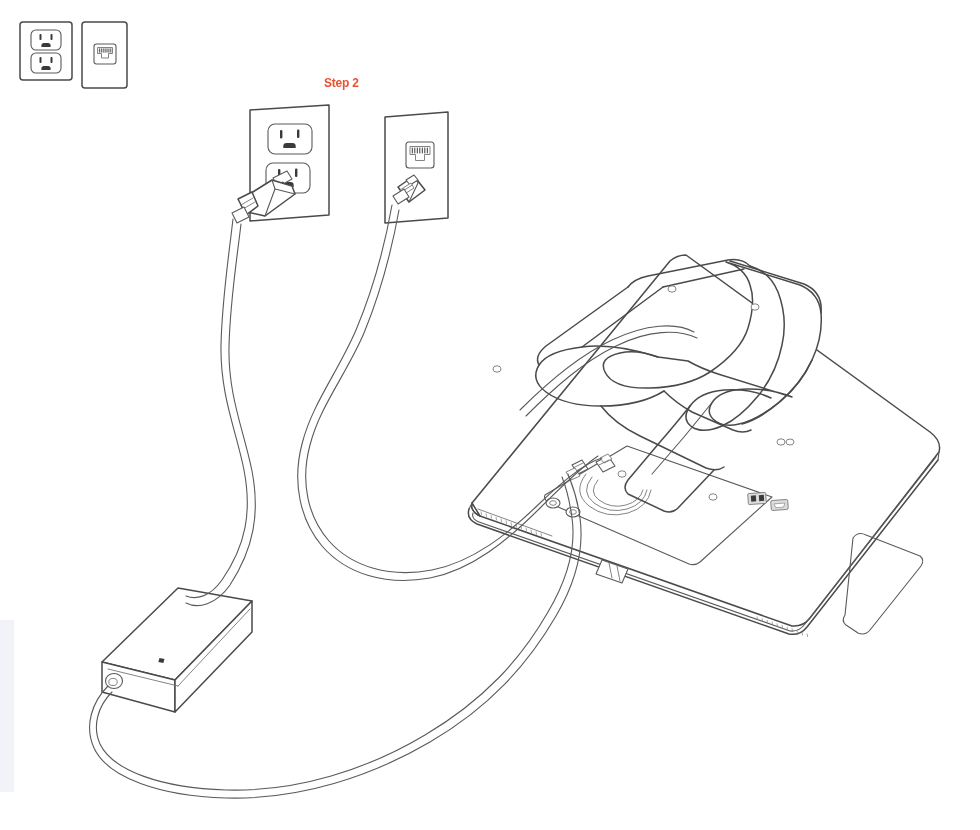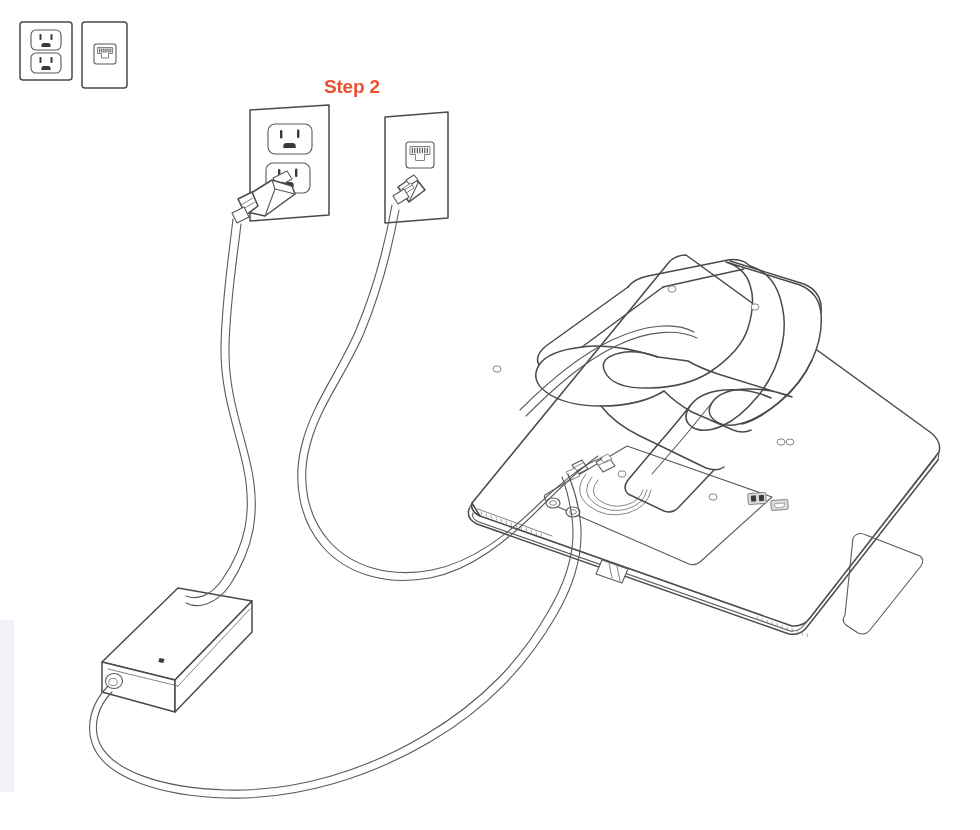--- a/index.html
+++ b/index.html
@@ -22,21 +22,21 @@
     position: absolute;
     left: 0;
     top: 0;
     width: 980px;
     height: 830px;
   }
   .step-label {
     position: absolute;
     font-family: "Liberation Sans", sans-serif;
     font-weight: bold;
-    font-size: 19px;
+    font-size: 12px;
     letter-spacing: -0.2px;
     white-space: nowrap;
     line-height: 1;
   }
 </style>
 </head>
 <body>
 
 <div id="stage" style="background: rgb(255, 255, 255);">
 

